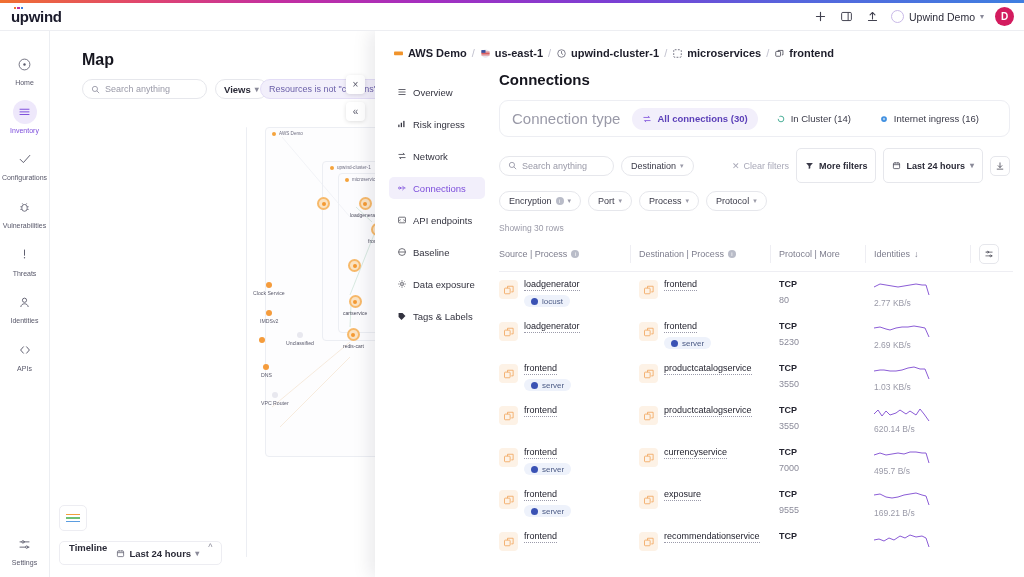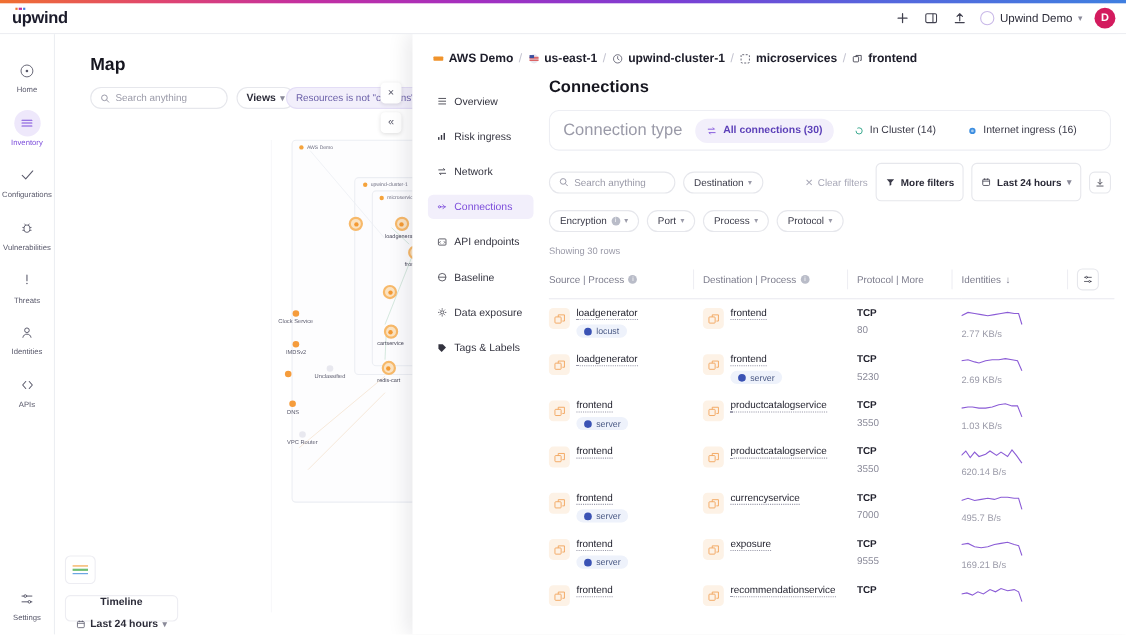--- a/index.html
+++ b/index.html
@@ -97,21 +97,21 @@
   .legend-btn {
     position:absolute; left:59px; top:505px; width:28px; height:26px; background:#fff; border:1px solid #ededf2;
     border-radius:5px; display:flex; flex-direction:column; align-items:center; justify-content:center; gap:2px; cursor:pointer; z-index:12;
   }
   .legend-btn i { display:block; width:14px; height:1.6px; }
   .legend-btn i:nth-child(1){background:#f2a03c;}
   .legend-btn i:nth-child(2){background:#6fbf73;}
   .legend-btn i:nth-child(3){background:#5b9de0;}
   .timeline-bar {
     position:absolute; left:59px; top:541px; height:24px; background:#fff; border:1px solid #ededf2; border-radius:5px;
-    display:flex; align-items:center; gap:9px; padding:0 9px; z-index:12;flex-direction:column;
+    display:flex; gap:9px; padding:0 9px; z-index:12;
   }
   .timeline-bar .tl-label { font-size:9.5px; font-weight:700; color:#2b2b38; }
   .timeline-bar .tl-range { font-size:9.5px; font-weight:700; color:#2b2b38; display:flex; align-items:center; gap:4px; cursor:pointer; }
   .timeline-bar .tl-up { font-size:9px; color:#8a8a99; cursor:pointer; }
 
   
   .drawer {
     position:absolute; top:31px; left:375px; width:649px; height:546px; background:#fff;
     box-shadow:-4px 0 18px rgba(20,20,40,.10); z-index:40; overflow:hidden;
   }

